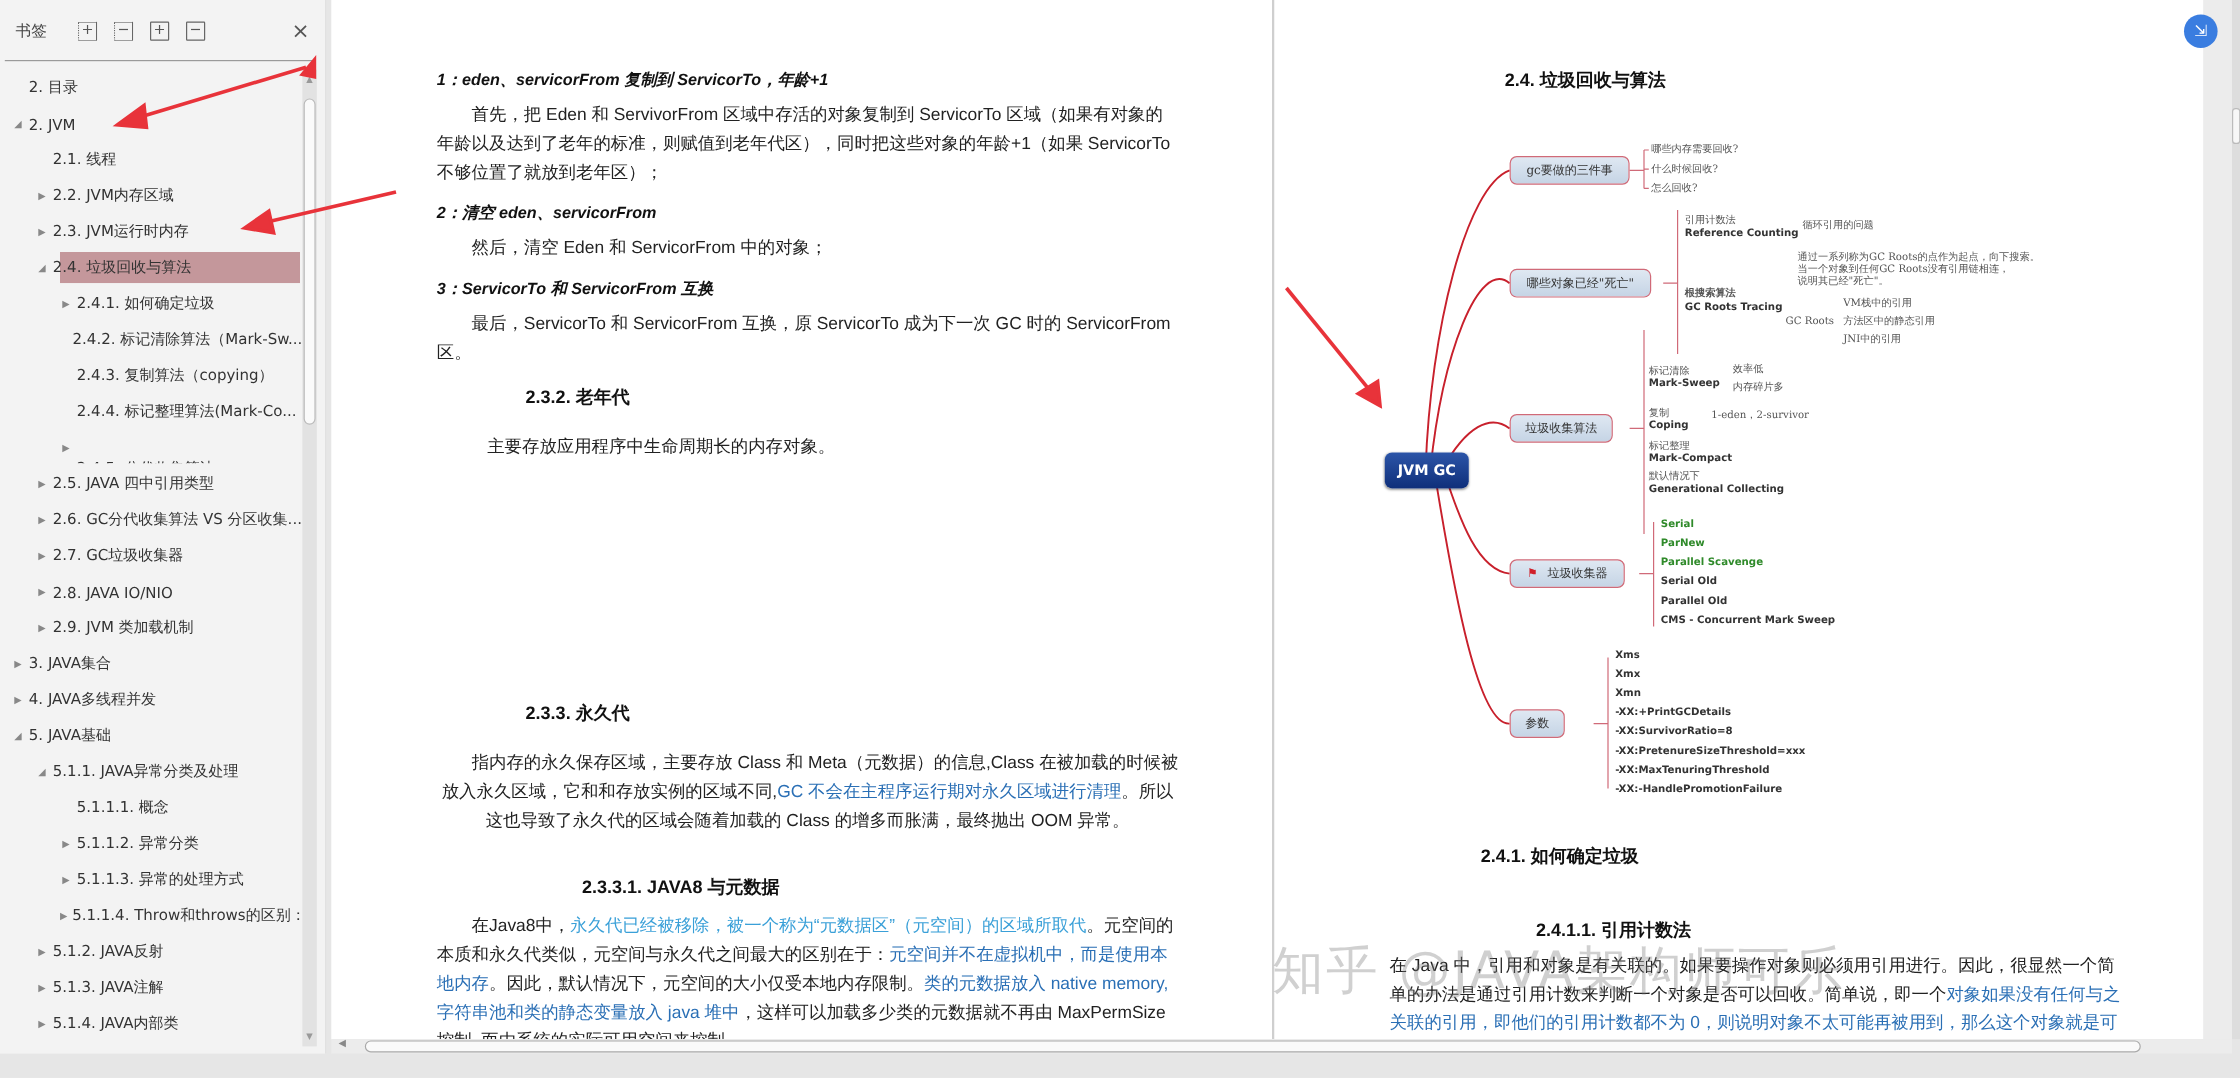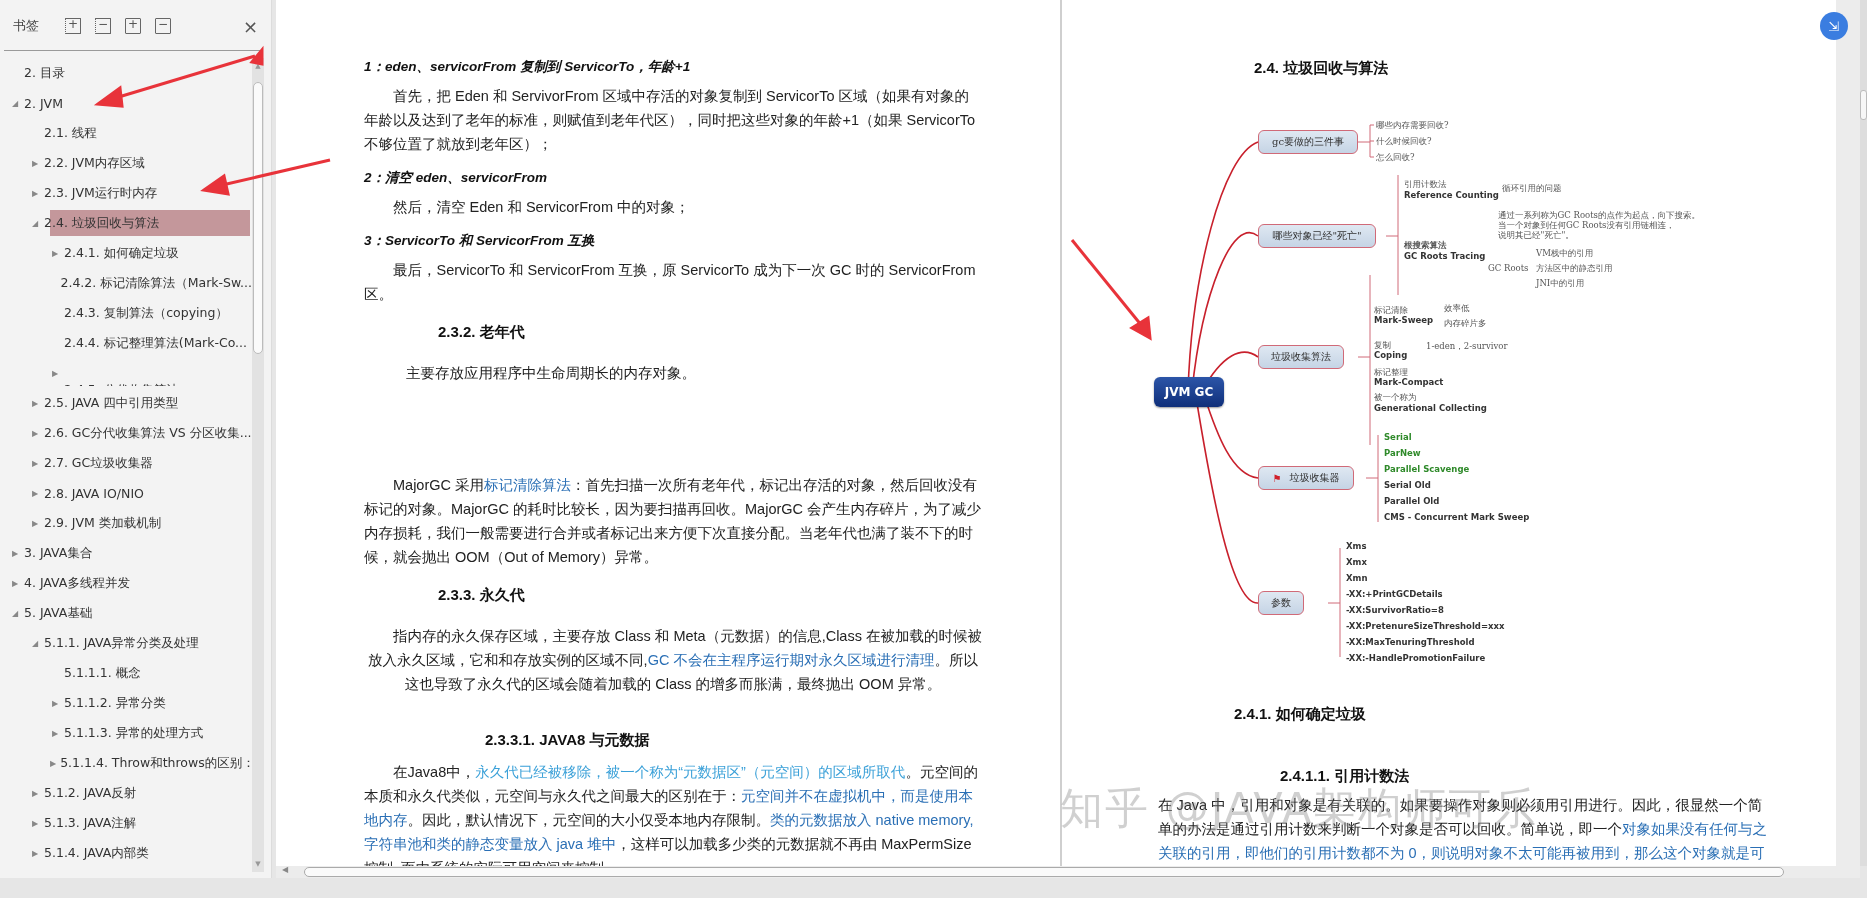--- a/index.html
+++ b/index.html
@@ -224,21 +224,20 @@
     <div class="page page-left">
       <div class="p h-it" style="left:88px; top:55px;">1：eden、servicorFrom 复制到 ServicorTo，年龄+1</div>
       <div class="p indent" style="left:88px; top:84px; width:618px;">首先，把 Eden 和 ServivorFrom 区域中存活的对象复制到 ServicorTo 区域（如果有对象的年龄以及达到了老年的标准，则赋值到老年代区），同时把这些对象的年龄+1（如果 ServicorTo 不够位置了就放到老年区）；</div>
       <div class="p h-it" style="left:88px; top:166px;">2：清空 eden、servicorFrom</div>
       <div class="p indent" style="left:88px; top:195px; width:618px;">然后，清空 Eden 和 ServicorFrom 中的对象；</div>
       <div class="p h-it" style="left:88px; top:229px;">3：ServicorTo 和 ServicorFrom 互换</div>
       <div class="p indent" style="left:88px; top:258px; width:618px;">最后，ServicorTo 和 ServicorFrom 互换，原 ServicorTo 成为下一次 GC 时的 ServicorFrom 区。</div>
 
       <div class="p h2" style="left:162px; top:320px;">2.3.2.  老年代</div>
       <div class="p" style="left:130px; top:361px; width:580px;">主要存放应用程序中生命周期长的内存对象。</div>
-      <div class="p indent" style="left:88px; top:473px; width:618px;"><span>MajorGC 采用</span><span class="blue">标记清除算法</span><span>：首先扫描一次所有老年代，标记出存活的对象，然后回收没有标记的对象。MajorGC 的耗时比较长，因为要扫描再回收。MajorGC 会产生内存碎片，为了减少内存损耗，我们一般需要进行合并或者标记出来方便下次直接分配。当老年代也满了装不下的时候，就会抛出 OOM（Out of Memory）异常。</span></div>
 
       <div class="p h2" style="left:162px; top:583px;">2.3.3.  永久代</div>
       <div class="p indent" style="left:88px; top:624px; width:618px;text-align:center;"><span>指内存的永久保存区域，主要存放 Class 和 Meta（元数据）的信息,Class 在被加载的时候被放入永久区域，它和和存放实例的区域不同,</span><span class="blue">GC 不会在主程序运行期对永久区域进行清理</span><span>。所以这也导致了永久代的区域会随着加载的 Class 的增多而胀满，最终抛出 OOM 异常。</span></div>
 
       <div class="p h2" style="left:209px; top:728px;">2.3.3.1.     JAVA8 与元数据</div>
       <div class="p indent" style="left:88px; top:760px; width:618px;"><span>在Java8中，</span><span class="lightblue">永久代已经被移除，被一个称为“元数据区”（元空间）的区域所取代</span><span>。元空间的本质和永久代类似，元空间与永久代之间最大的区别在于：</span><span class="blue">元空间并不在虚拟机中，而是使用本地内存</span><span>。因此，默认情况下，元空间的大小仅受本地内存限制。</span><span class="blue">类的元数据放入 native memory, 字符串池和类的静态变量放入 java 堆中</span><span>，这样可以加载多少类的元数据就不再由 MaxPermSize 控制, 而由系统的实际可用空间来控制。</span></div>
     </div>
 
     <div class="page-gap"></div>
 
@@ -287,21 +286,21 @@
         <div class="node" style="left:96px; top:250px; width:86px; height:24px;">垃圾收集算法</div>
         <div class="leaf" style="left:212px; top:210px;">标记清除</div>
         <div class="leaf bold" style="left:212px; top:220px;">Mark-Sweep</div>
         <div class="leaf" style="left:282px; top:208px;">效率低</div>
         <div class="leaf" style="left:282px; top:223px;">内存碎片多</div>
         <div class="leaf" style="left:212px; top:245px;">复制</div>
         <div class="leaf bold" style="left:212px; top:255px;">Coping</div>
         <div class="leaf" style="left:264px; top:246px;">1-eden，2-survivor</div>
         <div class="leaf" style="left:212px; top:272px;">标记整理</div>
         <div class="leaf bold" style="left:212px; top:282px;">Mark-Compact</div>
-        <div class="leaf" style="left:212px; top:297px;">被一个称为</div>
+        <div class="leaf" style="left:212px; top:297px;">默认情况下</div>
         <div class="leaf bold" style="left:212px; top:308px;">Generational Collecting</div>
 
         <div class="node" style="left:96px; top:371px; width:96px; height:24px;">
             <span style="color:#d0202a; margin-right:8px;">⚑</span>
             <span>垃圾收集器</span>
           </div>
         <div class="leaf green" style="left:222px; top:337px;">Serial</div>
         <div class="leaf green" style="left:222px; top:353px;">ParNew</div>
         <div class="leaf green" style="left:222px; top:369px;">Parallel Scavenge</div>
         <div class="leaf bold" style="left:222px; top:385px;">Serial Old</div>

